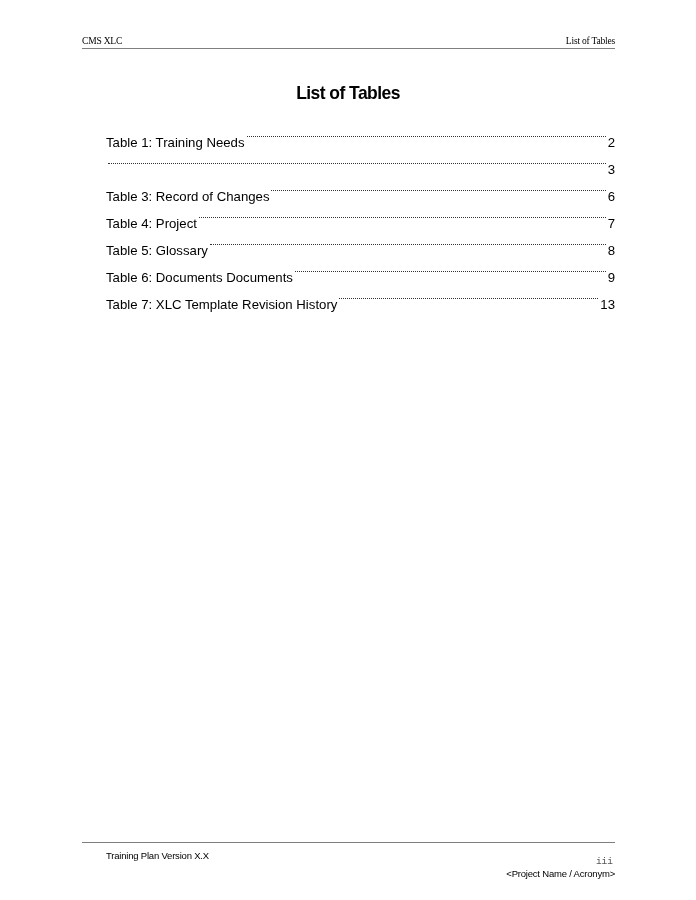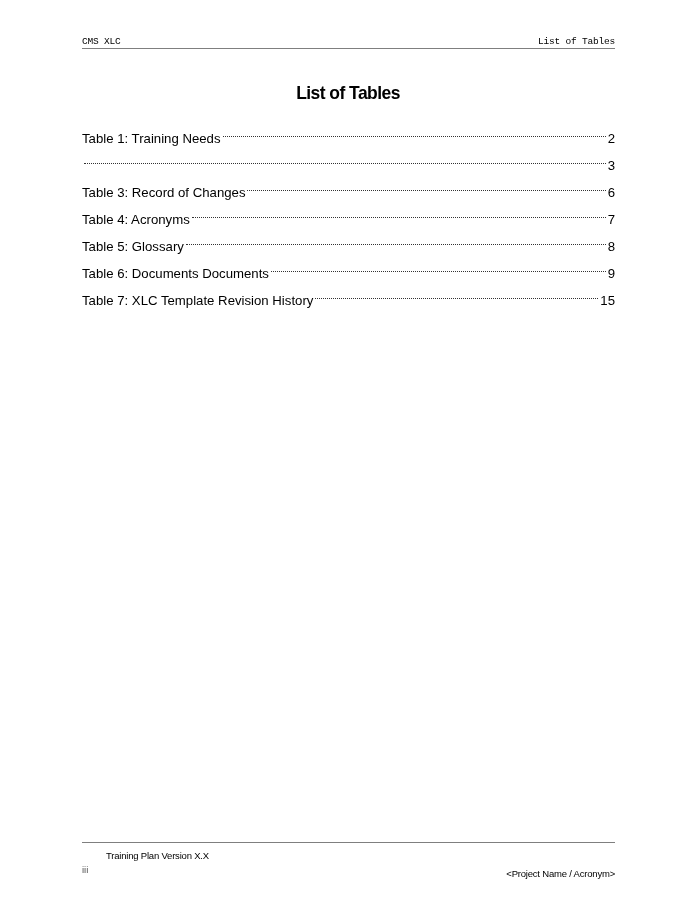--- a/index.html
+++ b/index.html
@@ -15,21 +15,21 @@
       font-family: "Liberation Sans", sans-serif;
       color: #000000;
     }
     .page-header {
       position: absolute;
       left: 82px;
       width: 533px;
       top: 36px;
       height: 12px;
       border-bottom: 1px solid #7f7f7f;
-      font-family: Liberation Mono, monospace;
+      font-family: Liberation Serif, serif;
       font-size: 9.5px;
       transform-origin: left;
     }
     .page-header .left {
       position: absolute;
       left: 0;
       top: 0;
       letter-spacing: -0.2px;
     }
     .page-header .right {
@@ -51,26 +51,27 @@
       transform: scaleX(0.92);
     }
     .toc {
       position: absolute;
       left: 82px;
       width: 533px;
       top: 125px;
     }
     .toc-entry {
       display: flex;
-      align-items: center;
+      align-items: flex-end;
       height: 27px;
       font-size: 13.2px;
       line-height: 18px;
       white-space: nowrap;
       cursor: pointer;
+      margin-left: 24px;
     }
     .toc-entry .label {
       flex: 0 0 auto;
     }
     .toc-entry .leader {
       flex: 1 1 auto;
       overflow: hidden;
       margin: 0 2px 0 2px;
       position: relative;
       height: 14px;
@@ -101,24 +102,25 @@
       position: absolute;
       left: 0;
       top: 7px;
       letter-spacing: -0.2px;
       margin-left: 24px;
     }
     .page-footer .center {
       position: absolute;
       left: 0;
       right: 0;
-      top: 21px;
-      text-align: left;
+      top: 13px;
+      text-align: right;
       color: #555555;
       padding-right: 2px;
+      font-family: Liberation Mono, monospace;
     }
     .page-footer .right {
       position: absolute;
       right: 0;
       top: 25px;
       letter-spacing: -0.2px;
     }
   </style>
 </head>
 <body>
@@ -139,38 +141,38 @@
   <div class="toc-entry">
     <span class="leader"></span>
     <span class="page">3</span>
   </div>
   <div class="toc-entry">
     <span class="label">Table 3: Record of Changes</span>
     <span class="leader"></span>
     <span class="page">6</span>
   </div>
   <div class="toc-entry">
-    <span class="label">Table 4: Acronyms</span>
+    <span class="label">Table 4: Project</span>
     <span class="leader"></span>
     <span class="page">7</span>
   </div>
   <div class="toc-entry">
     <span class="label">Table 5: Glossary</span>
     <span class="leader"></span>
     <span class="page">8</span>
   </div>
   <div class="toc-entry">
     <span class="label">Table 6: Documents Documents</span>
     <span class="leader"></span>
     <span class="page">9</span>
   </div>
   <div class="toc-entry">
     <span class="label">Table 7: XLC Template Revision History</span>
     <span class="leader"></span>
-    <span class="page">15</span>
+    <span class="page">13</span>
   </div>
 </div>
 
 <div class="page-footer">
   <span class="left">Training Plan Version X.X</span>
   <span class="center">iii</span>
   <span class="right">&lt;Project Name / Acronym&gt;</span>
 </div>
 
 </body></html>

